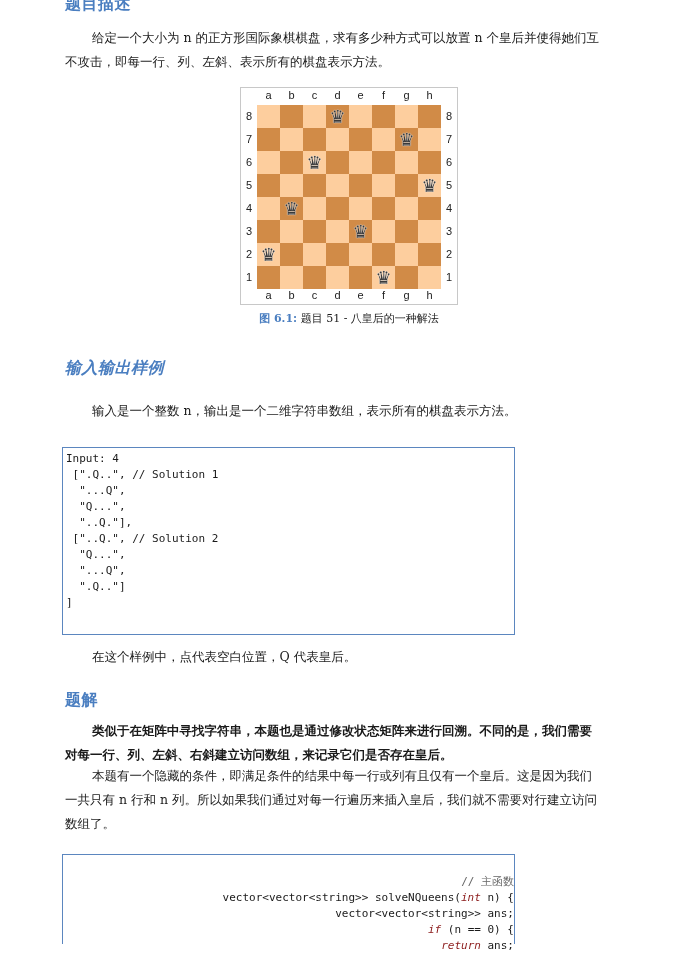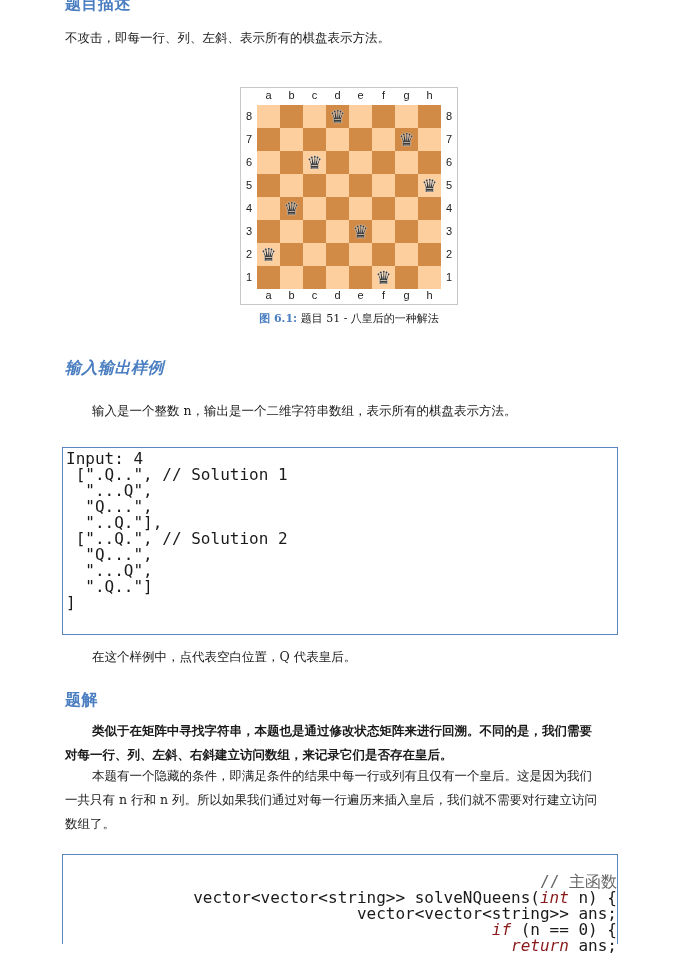--- a/index.html
+++ b/index.html
@@ -17,33 +17,34 @@
         font-size:18px; line-height:1; color:#333; }
   .sq.light { background:#fdce9e; }
   .sq.dark { background:#d18b47; }
   .queen { color:#3a3a3a; font-family:"DejaVu Sans", sans-serif; text-shadow:0 0 1px #fff, 0 0 1px #fff; }
   .file-row { position:absolute; left:16px; width:184px; display:flex; font-family:"Liberation Sans", sans-serif; font-size:11px; color:#222; }
   .file-row span { width:23px; text-align:center; }
   .rank-col { position:absolute; top:17px; width:16px; display:flex; flex-direction:column; font-family:"Liberation Sans", sans-serif; font-size:11px; color:#222; }
   .rank-col span { height:23px; line-height:23px; text-align:center; }
   .caption { position:absolute; top:311px; left:0; width:698px; text-align:center; font-size:11px; }
   .caption .lbl { color:#4a7ec0; font-weight:bold; }
-  .codebox { position:absolute; left:62px; width:556px; border:1.5px solid #5b86bf; background:#fff;
-             font-family:"DejaVu Sans Mono", "Liberation Mono", monospace; font-size:16px; line-height:16px;
+  .codebox { position:absolute; left:62px; width:453px; border:1.5px solid #5b86bf; background:#fff;
+             font-family:"DejaVu Sans Mono", "Liberation Mono", monospace; font-size:11px; line-height:16px;
              padding:3px 0 9px 3px; box-sizing:border-box; white-space:pre; }
   .codebox.open { border-bottom:none;text-align:right; }
   .kw { color:#8b1a1a;font-style:italic; }
   .cm { color:#666; }
 </style>
 </head>
 <body>
 
 <div class="h" style="top:-6px;">题目描述</div>
 
 <div class="p" style="top:26px;">
+  <div class="ind">给定一个大小为 n 的正方形国际象棋棋盘，求有多少种方式可以放置 n 个皇后并使得她们互</div>
   <div>不攻击，即每一行、列、左斜、表示所有的棋盘表示方法。</div>
 </div>
 
 <div class="board-wrap">
   <div class="file-row" style="top:1px;" id="files-top">
       <span>a</span>
       <span>b</span>
       <span>c</span>
       <span>d</span>
       <span>e</span>

